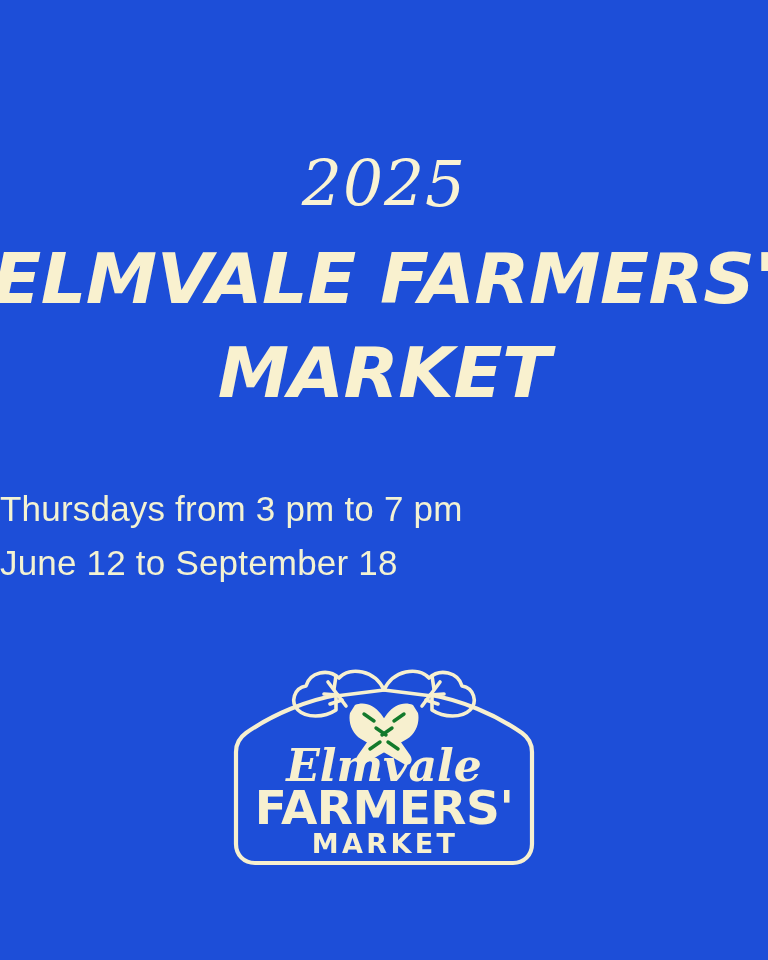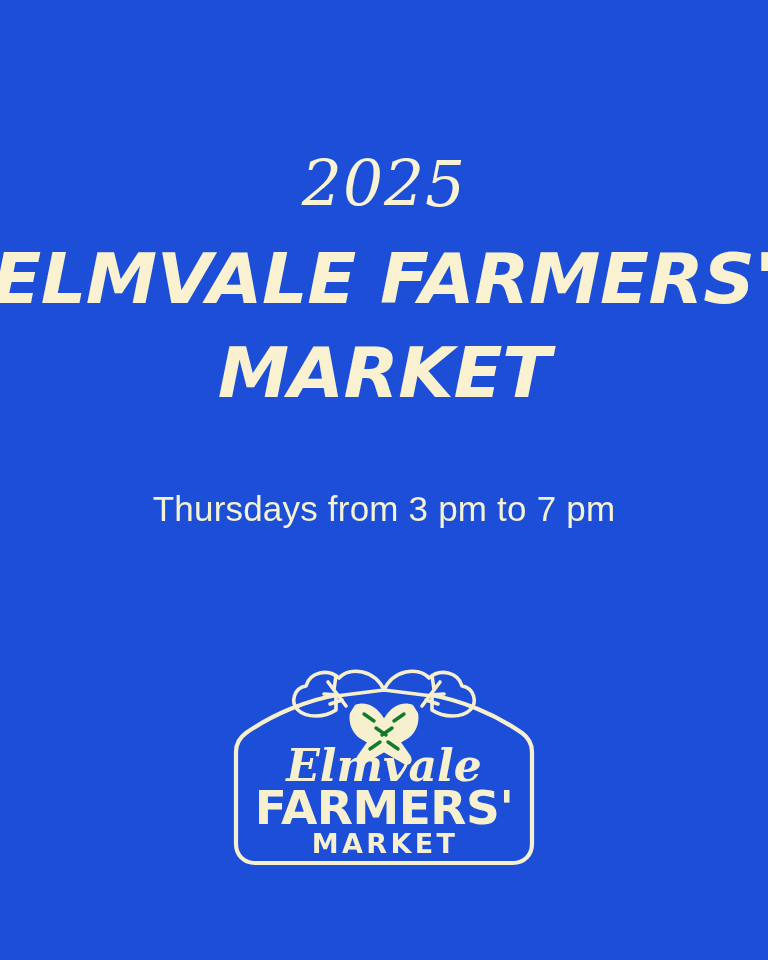--- a/index.html
+++ b/index.html
@@ -61,21 +61,20 @@
   .headline-line.l2 {
     margin-top: 8px;
   }
 
   
   .details {
     position: absolute;
     left: 0;
     right: 0;
     top: 482px;
-    text-align: center;
     color: #f3f2d2;
   }
   .detail-line {
     display: block;
     font-family: "Liberation Sans", sans-serif;
     font-weight: 400;
     font-size: 35px;
     line-height: 54px;
     letter-spacing: 0.2px;
     white-space: nowrap;
@@ -147,20 +146,21 @@
 
   <div class="year">2025</div>
 
   <div class="headline">
     <span class="headline-line l1">ELMVALE FARMERS'</span>
     <span class="headline-line l2">MARKET</span>
   </div>
 
   <div class="details">
     <span class="detail-line">Thursdays from 3 pm to 7 pm</span>
+    <span class="detail-line">June 12 to September 18</span>
   </div>
 
   <div class="logo-wrap">
     <svg viewBox="0 0 320 212" xmlns="http://www.w3.org/2000/svg">
 
       <g>
         <path class="badge-stroke" d="M 113 33
                  C 84 38, 49 52, 22 71
                  C 15 76, 12 82, 12 90
                  L 12 182

